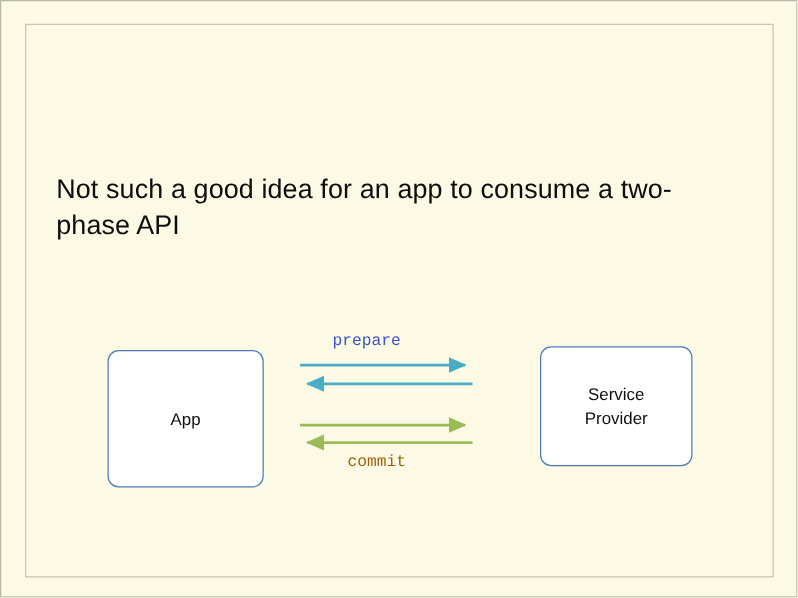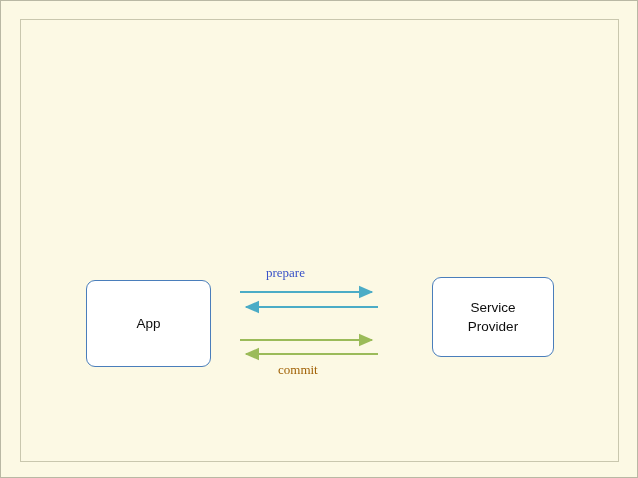--- a/index.html
+++ b/index.html
@@ -60,63 +60,64 @@
     line-height: 19px;
     color: #0d0d0d;
     font-family: "Liberation Sans", sans-serif;
     white-space: pre-line;
   }
 
   #app-box {
     left: 85px;
     top: 279px;
     width: 125px;
-    height: 87px;
+    height: 110px;
   }
   #sp-box {
     left: 431px;
     top: 276px;
     width: 122px;
-    height: 80px;
+    height: 96px;
   }
 
   #arrows-svg {
     position: absolute;
     left: 0;
     top: 0;
     width: 638px;
     height: 478px;
     pointer-events: none;
   }
 
   .edge-label {
     position: absolute;
     font-size: 13px;
     line-height: 16px;
-    font-family: Liberation Serif, serif;
+    font-family: Liberation Mono, monospace;
     white-space: nowrap;
   }
   #prepare-label {
     left: 265px;
     top: 264px;
     color: #3A53C8;
   }
   #commit-label {
     left: 277px;
     top: 361px;
     color: #a16207;
   }
 </style>
 </head>
 <body>
 
 <div id="slide">
 
   <div id="inner-frame"></div>
 
+  <div id="title">Not such a good idea for an app to consume a two-phase API</div>
 
   <div class="node-box" id="app-box">
     <span class="node-label">App</span>
   </div>
 
   <div class="node-box" id="sp-box">
     <span class="node-label">Service
 Provider</span>
   </div>
 

